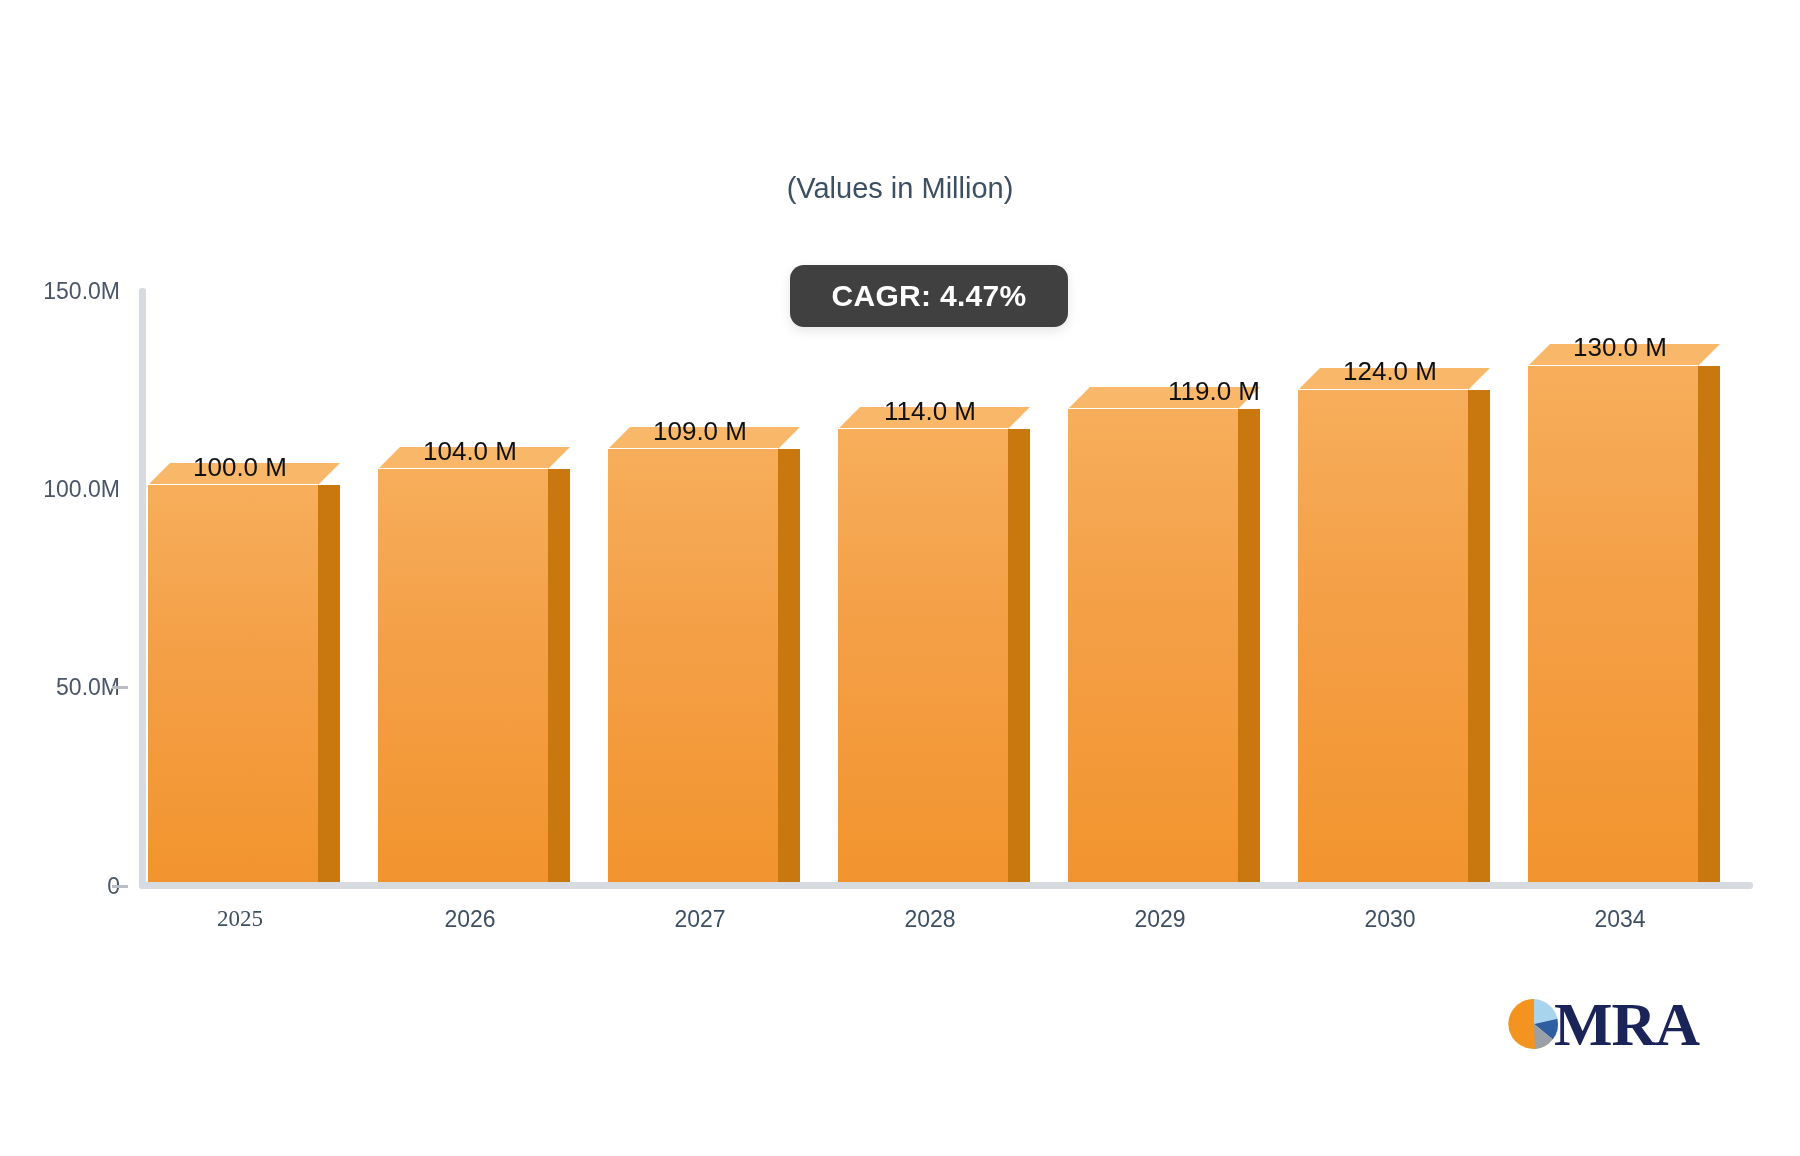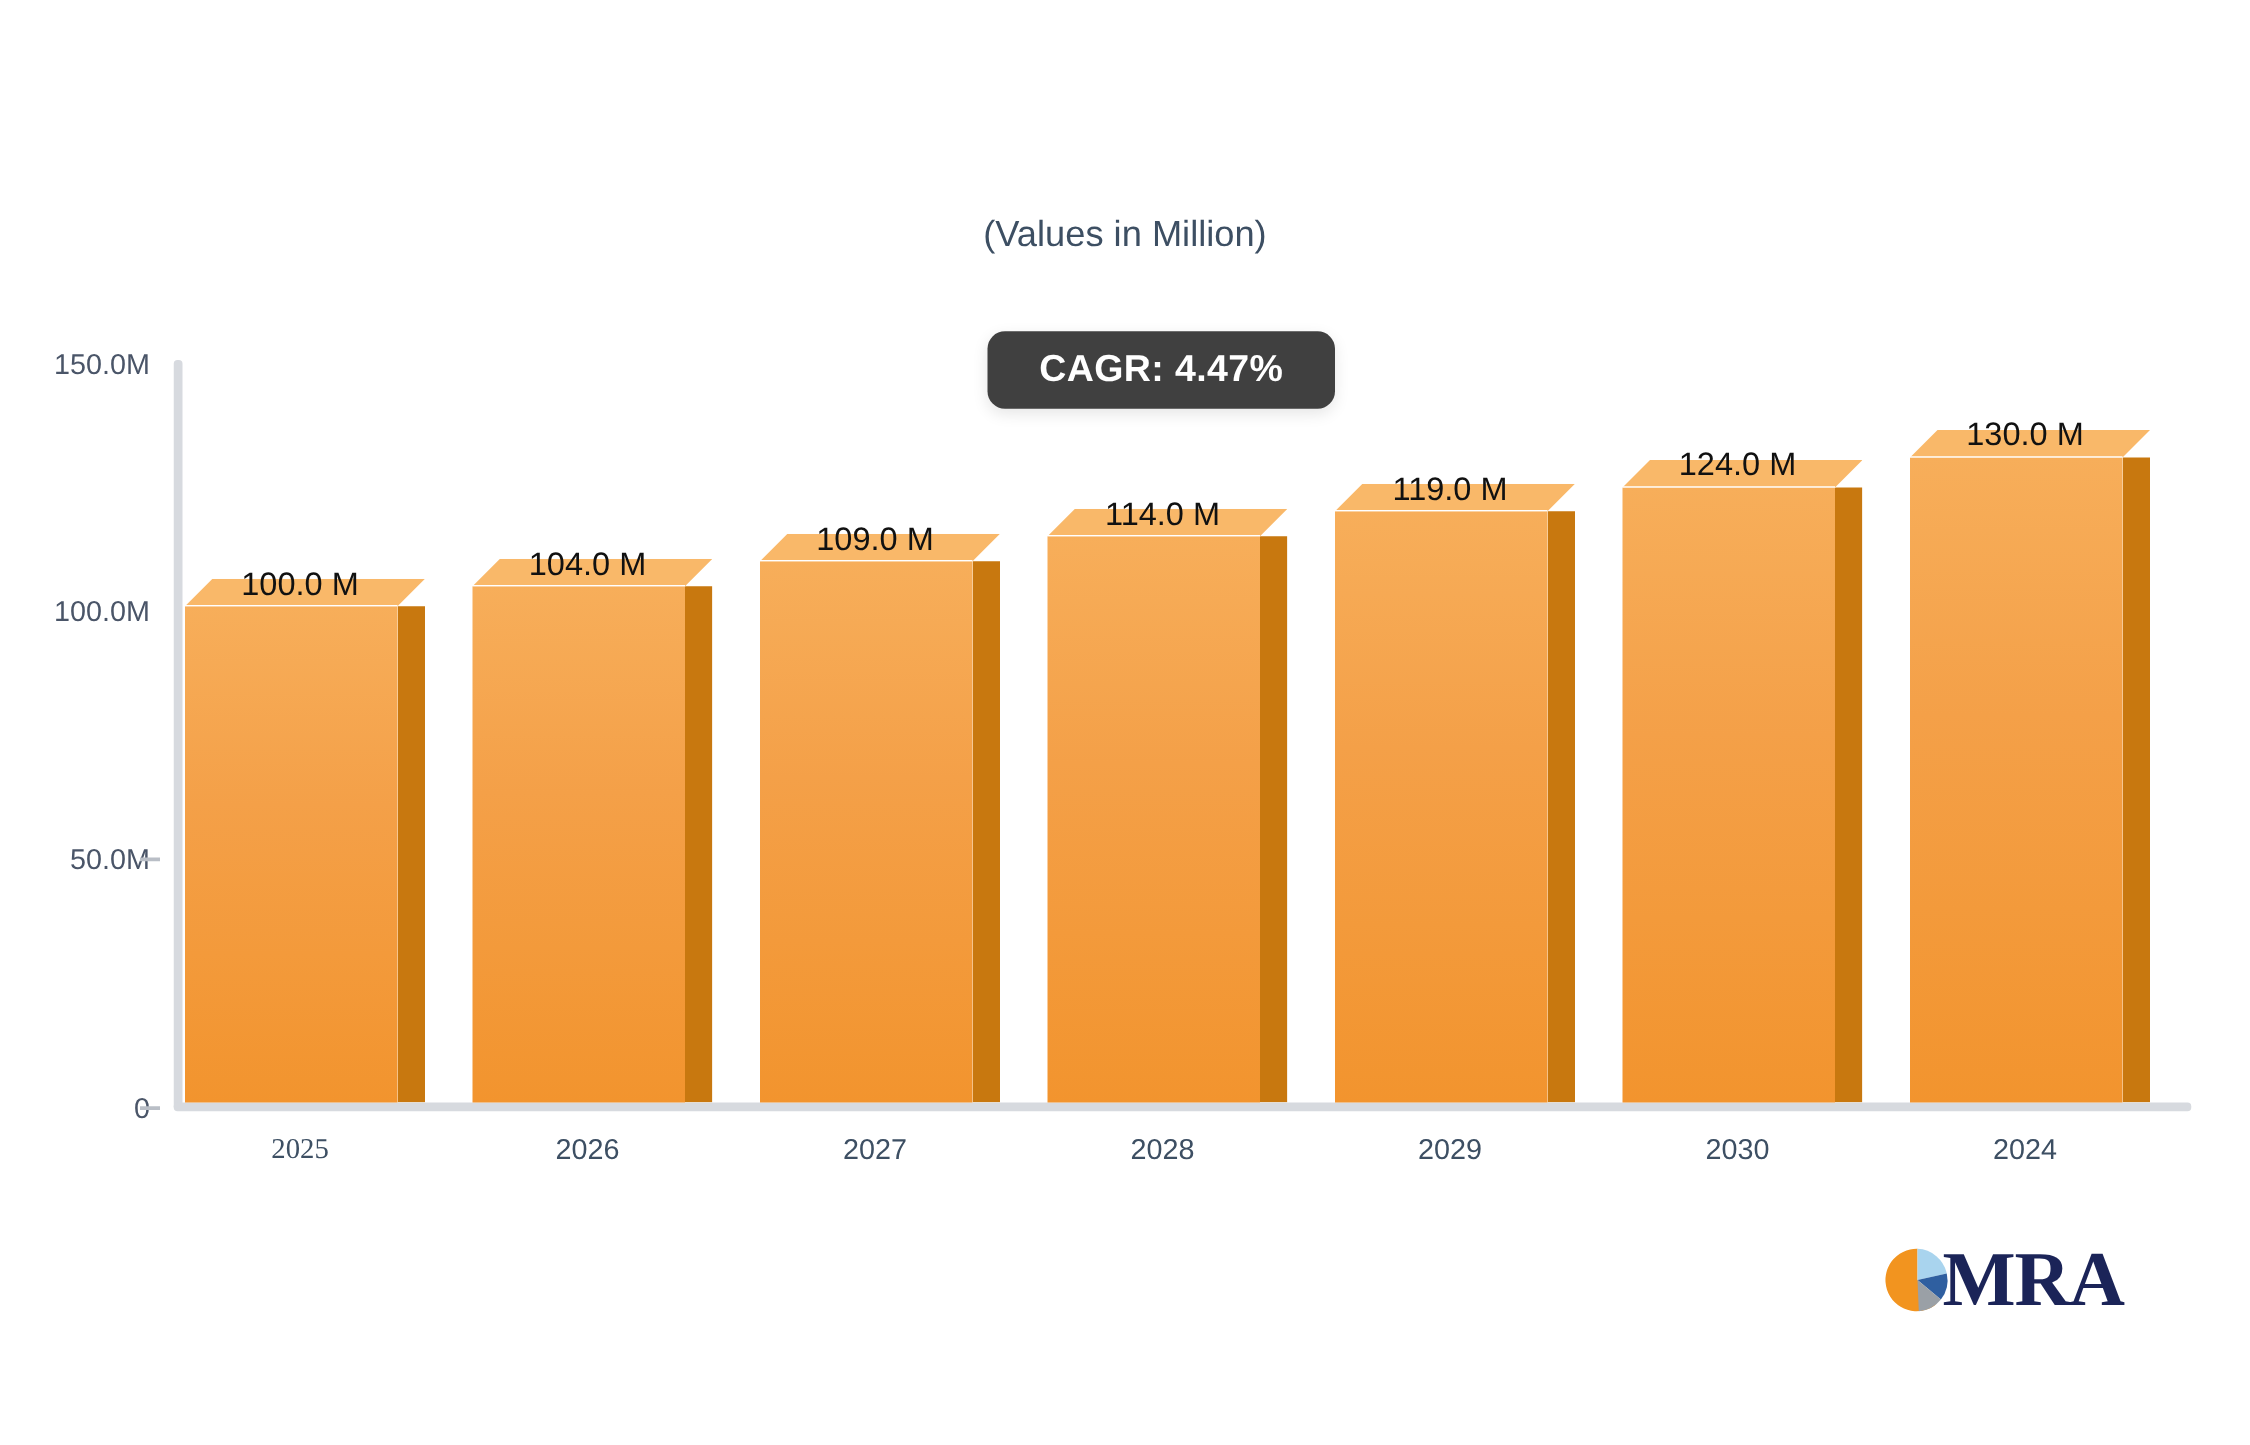--- a/index.html
+++ b/index.html
@@ -242,31 +242,31 @@
     <div class="bar" style="left:1528px; top:366px; width:170px; height:516px;">
       <div class="top"></div>
       <div class="side"></div>
       <div class="front"></div>
     </div>
 
     <div class="bar-value" style="left:110px; top:452px;">100.0 M</div>
     <div class="bar-value" style="left:340px; top:436px;">104.0 M</div>
     <div class="bar-value" style="left:570px; top:416px;">109.0 M</div>
     <div class="bar-value" style="left:800px; top:396px;">114.0 M</div>
-    <div class="bar-value" style="left:1030px; top:376px;">119.0 M</div>
+    <div class="bar-value" style="left:1084px; top:376px;">119.0 M</div>
     <div class="bar-value" style="left:1260px; top:356px;">124.0 M</div>
     <div class="bar-value" style="left:1490px; top:332px;">130.0 M</div>
 
     <div class="xtick-label" style="left:140px;font-family:Liberation Serif, serif;">2025</div>
     <div class="xtick-label" style="left:370px;">2026</div>
     <div class="xtick-label" style="left:600px;">2027</div>
     <div class="xtick-label" style="left:830px;">2028</div>
     <div class="xtick-label" style="left:1060px;">2029</div>
     <div class="xtick-label" style="left:1290px;">2030</div>
-    <div class="xtick-label" style="left:1520px;">2024</div>
+    <div class="xtick-label" style="left:1520px;">2034</div>
 
   </div>
 
   <div class="logo">
     <span class="logo-mark">
       <svg viewBox="0 0 100 100" width="52" height="52" aria-hidden="true">
         <path d="M50 50 L50 2 A48 48 0 1 0 78 88 Z" fill="#F2941F"></path>
         <path d="M50 50 L50 2 A48 48 0 0 1 95 40 Z" fill="#A9D4EE"></path>
         <path d="M50 50 L95 40 A48 48 0 0 1 86 80 Z" fill="#2F5FA0"></path>
         <path d="M50 50 L86 80 A48 48 0 0 1 52 98 Z" fill="#9AA0A6"></path>

